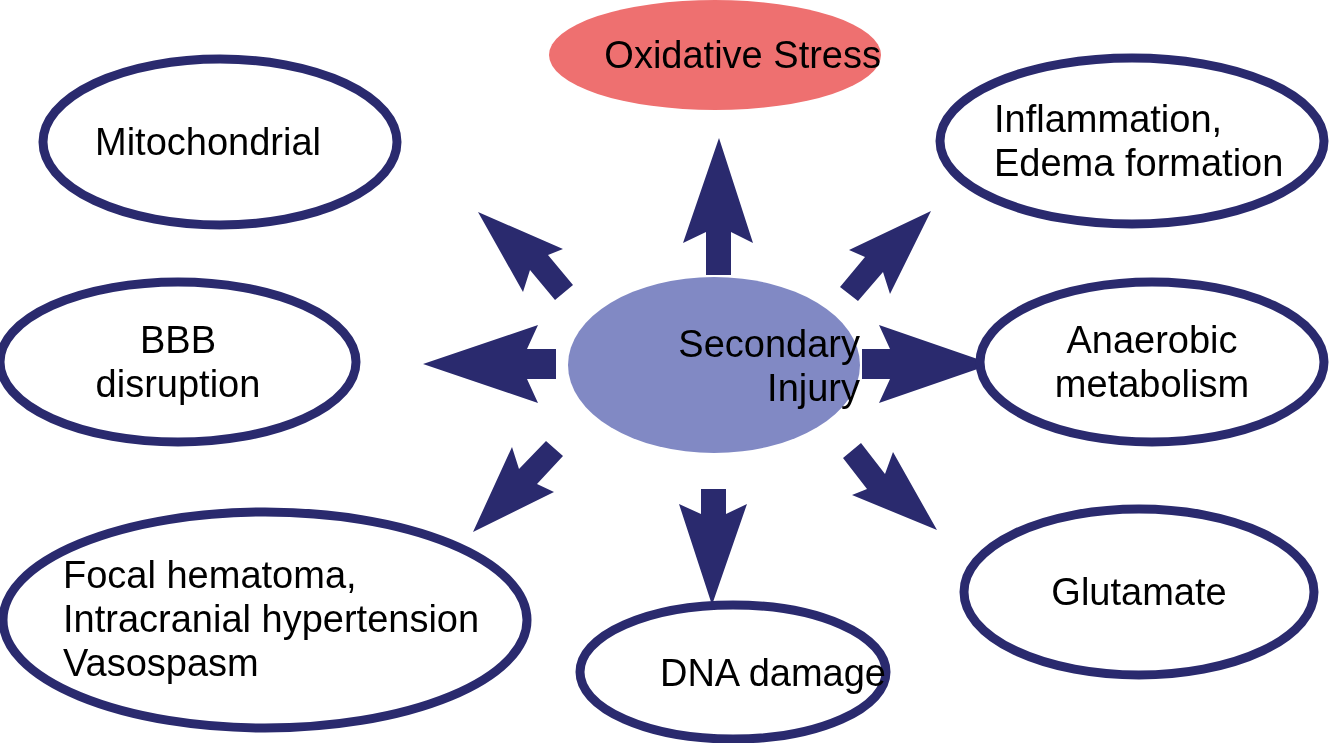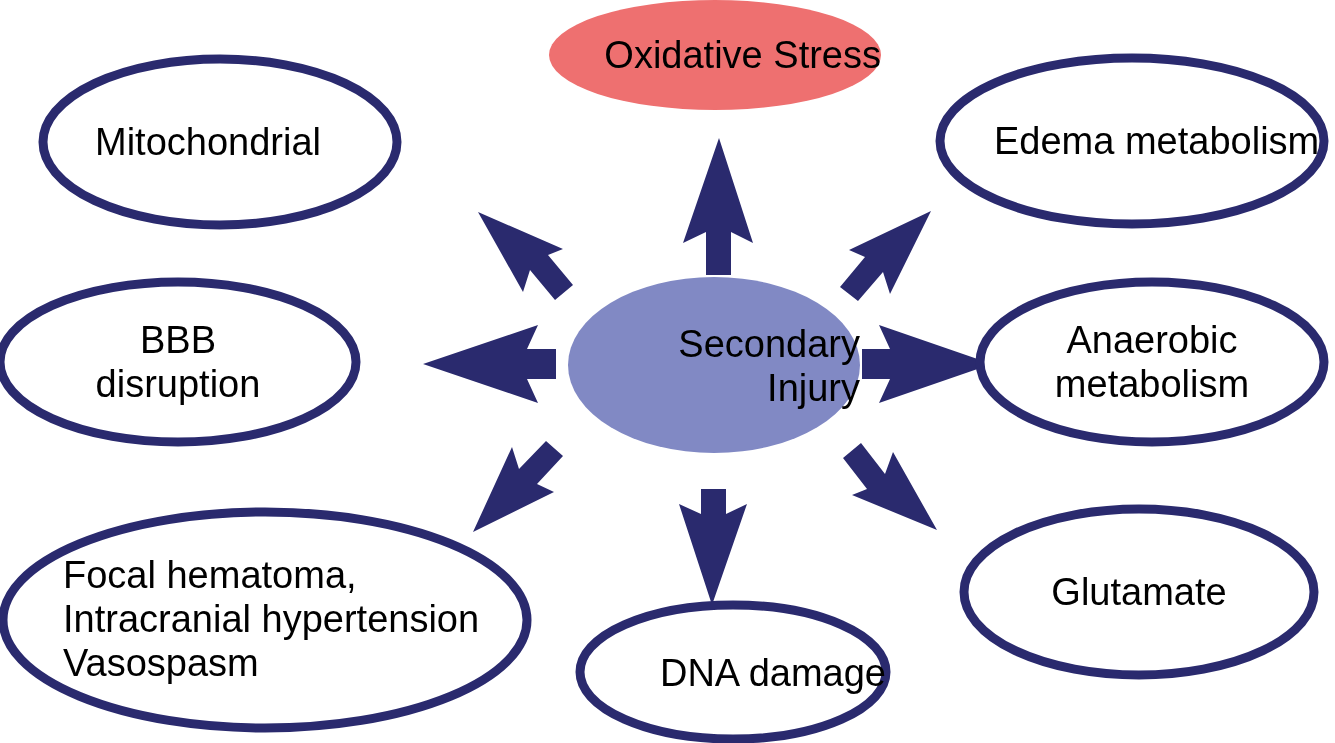--- a/index.html
+++ b/index.html
@@ -153,21 +153,22 @@
 
   <div class="node-label outcome" style="left:549px; top:22px; width:332px; height:66px;">
     <span class="lbl-line">Oxidative Stress</span>
   </div>
 
   <div class="node-label outcome" style="left:43px; top:97px; width:354px; height:90px; align-items:flex-start; padding-left:52px; box-sizing:border-box;">
     <span class="lbl-line">Mitochondrial</span>
   </div>
 
   <div class="node-label outcome" style="left:940px; top:96px; width:384px; height:90px; align-items:flex-start; padding-left:54px; box-sizing:border-box;">
-    <span class="lbl-line">Edema metabolism</span>
+    <span class="lbl-line">Inflammation,</span>
+    <span class="lbl-line">Edema formation</span>
   </div>
 
   <div class="node-label outcome" style="left:0px; top:317px; width:356px; height:90px; align-items:center;">
     <span class="lbl-line">BBB</span>
     <span class="lbl-line">disruption</span>
   </div>
 
   <div class="node-label outcome" style="left:980px; top:317px; width:344px; height:90px; align-items:center;">
     <span class="lbl-line">Anaerobic</span>
     <span class="lbl-line">metabolism</span>

